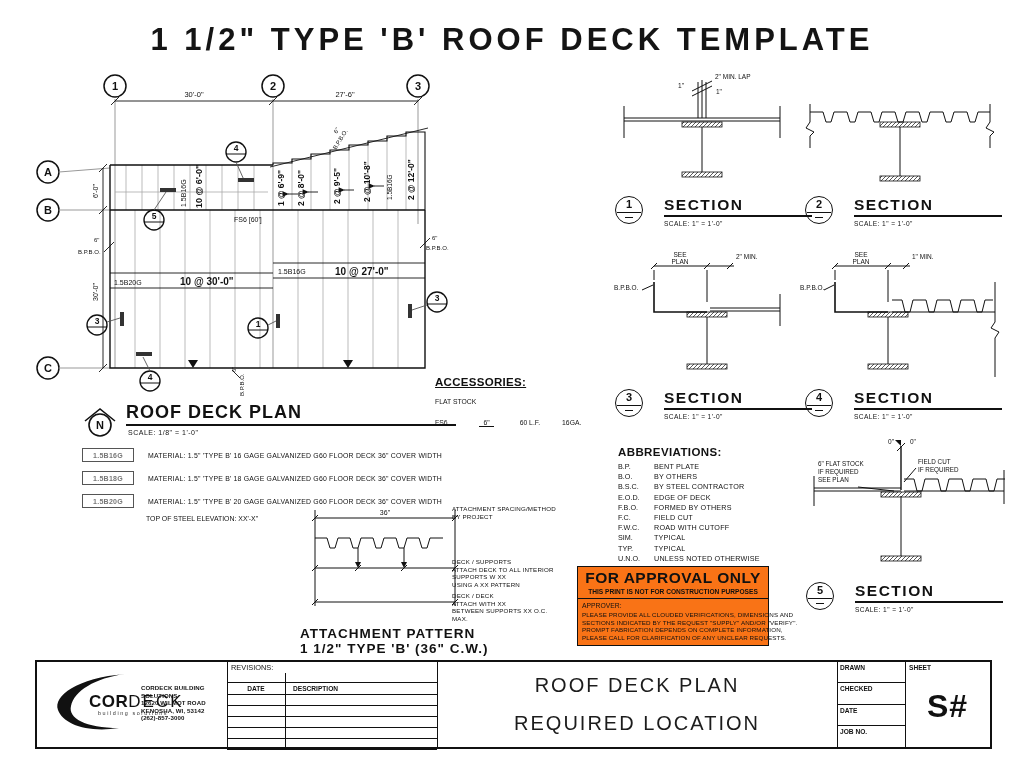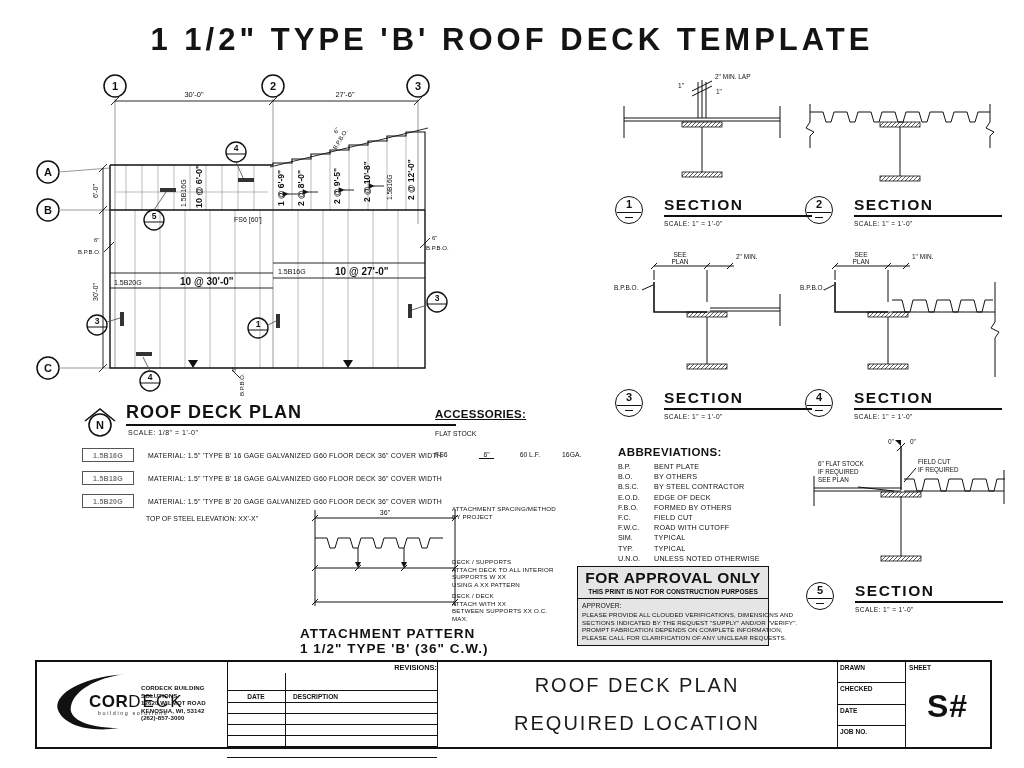--- a/index.html
+++ b/index.html
@@ -17,21 +17,21 @@
   .rdp-rule{border-bottom:2.5px solid #111;width:330px;margin-left:44px;margin-top:1px;}
   .rdp-scale{margin-left:46px;margin-top:3px;font-size:7px;letter-spacing:.5px;}
   .mat-row{position:relative;margin-top:9px;display:flex;align-items:center;}
   .mat-tag{display:inline-block;width:50px;border:1.8px solid #555;color:#777;
       font-size:7px;text-align:center;padding:2.5px 0;font-weight:bold;letter-spacing:.3px;}
   .mat-text{font-size:6.9px;margin-left:14px;letter-spacing:.2px;white-space:nowrap;}
   .tos{margin-left:64px;margin-top:7px;font-size:6.9px;}
 
   
   .acc{position:absolute;left:435px;top:376px;width:170px;}
-  .acc-title{font-size:11.5px;font-weight:bold;text-decoration:underline;letter-spacing:.3px;margin-top:32px;}
+  .acc-title{font-size:11.5px;font-weight:bold;text-decoration:underline;letter-spacing:.3px;}
   .acc-sub{font-size:6.8px;margin-top:10px;}
   .acc-row{font-size:6.8px;margin-top:14px;display:flex;}
   .acc-row .sz{border-bottom:1px solid #111;padding:0 4px;margin-left:32px;}
   .acc-row .ln{margin-left:26px;} .acc-row .ga{margin-left:22px;}
 
   
   .att-note{position:absolute;font-size:6.2px;line-height:7.6px;letter-spacing:.2px;}
   .att-title{position:absolute;left:300px;top:626px;font-size:13.5px;font-weight:bold;letter-spacing:1px;line-height:15px;}
 
   
@@ -45,38 +45,38 @@
   .secrule{border-top:2.2px solid #111;width:148px;margin-top:1px;}
   .secscale{font-size:6.6px;margin-top:3px;letter-spacing:.4px;}
 
   
   .abbr{position:absolute;left:618px;top:446px;width:196px;}
   .abbr-title{font-size:11.5px;font-weight:bold;letter-spacing:.4px;margin-bottom:4px;}
   .abbr-row{display:flex;font-size:7.2px;line-height:10.2px;}
   .abbr-row .a{width:36px;flex:none;} .abbr-row .d{letter-spacing:.2px;}
 
   
-  .approval{position:absolute;left:577px;top:566px;width:190px;border:1.7px solid #111;background:#e5e5e5;}
+  .approval{position:absolute;left:577px;top:566px;width:190px;border:1.7px solid #111;background:#f97316;}
   .appr-top{border-bottom:1.4px solid #111;padding:2px 2px 3px;}
   .appr-title{font-size:15.5px;font-weight:bold;text-align:center;letter-spacing:.5px;}
   .appr-sub{font-size:6.6px;font-weight:bold;text-align:center;margin-top:1px;}
   .appr-body{padding:3px 4px 4px;}
   .appr-approver{font-size:6.8px;margin-bottom:2px;}
   .appr-line{font-size:6.25px;line-height:7.6px;letter-spacing:.1px;white-space:nowrap;}
 
   
   .tb{position:absolute;left:35px;top:660px;width:953px;height:85px;border:2px solid #111;}
   .tb .v{position:absolute;top:0;bottom:0;border-left:1.6px solid #111;}
   .tb-logo{position:absolute;left:4px;top:0;width:190px;height:100%;}
   .logo-text{position:absolute;left:48px;top:30px;font-size:17px;letter-spacing:.5px;}
   .logo-cor{font-weight:900;} .logo-deck{font-weight:400;letter-spacing:2px;}
   .logo-sub{position:absolute;left:57px;top:48px;font-size:5.4px;letter-spacing:1.6px;color:#333;}
   .company{position:absolute;left:100px;top:22px;font-size:6.1px;line-height:7.6px;font-weight:bold;letter-spacing:.1px;}
   .tb-rev{position:absolute;left:190px;top:0;width:210px;height:100%;}
-  .rev-head{height:11px;border-bottom:1.3px solid #111;font-size:7.4px;font-weight:bold;padding:1px 0 16px 4px;text-align:right;}
+  .rev-head{height:11px;border-bottom:1.3px solid #111;font-size:7.4px;font-weight:normal;padding:1px 0 8px 4px;}
   .rev-cols{position:relative;height:11px;border-bottom:1.3px solid #111;font-size:6.6px;font-weight:bold;}
   .rev-date{position:absolute;left:0;width:58px;text-align:center;top:2px;}
   .rev-desc{position:absolute;left:66px;top:2px;}
   .rev-grid{position:relative;height:61px;}
   .rev-grid .r{height:10.1px;border-bottom:1px solid #111;}
   .rev-vd{position:absolute;left:58px;top:11px;bottom:0;border-left:1.3px solid #111;}
   .tb-center{position:absolute;left:400px;top:0;width:400px;height:100%;
       display:flex;flex-direction:column;justify-content:space-around;align-items:center;padding:4px 0;box-sizing:border-box;}
   .tb-center div{font-size:20px;letter-spacing:2px;color:#1c1c1c;}
   .tb-labels{position:absolute;left:800px;top:0;width:68px;height:100%;}

